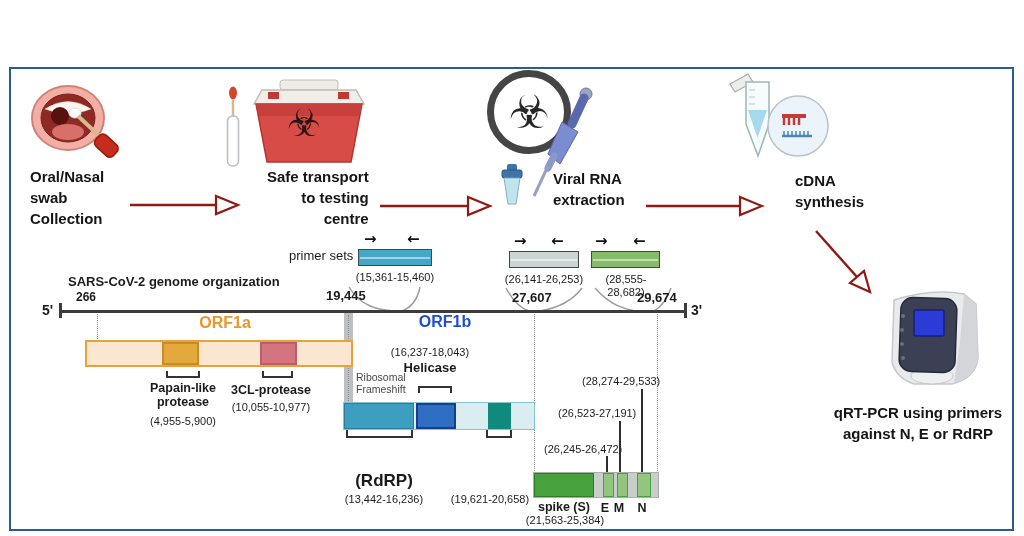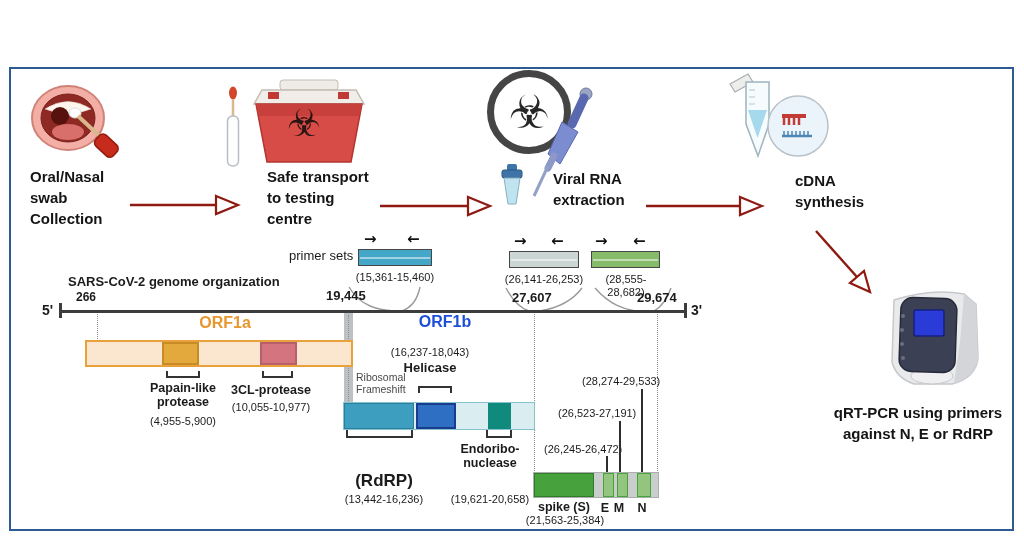--- a/index.html
+++ b/index.html
@@ -81,21 +81,21 @@
 
   <svg class="ab" style="left:246px;top:76px;" width="126" height="90" viewBox="0 0 126 90">
     <rect x="34" y="4" width="58" height="10" rx="3" fill="#EFECE7" stroke="#C4BCB2"></rect>
     <polygon points="16,14 110,14 118,28 8,28" fill="#F1EEE9" stroke="#C4BCB2" stroke-width="1.5"></polygon>
     <rect x="22" y="16" width="11" height="7" fill="#C03A35"></rect>
     <rect x="92" y="16" width="11" height="7" fill="#C03A35"></rect>
     <polygon points="10,28 116,28 105,86 21,86" fill="#D84C47" stroke="#B23530" stroke-width="1.5"></polygon>
     <polygon points="10,28 116,28 113,40 13,40" fill="#C8403B"></polygon>
   </svg>
   <div class="ab bio-glyph" style="left:287px;top:104px;font-size:38px;line-height:38px;color:#2b1513;">☣</div>
-  <div class="ab step-label" style="left:267px;top:166px;">Safe transport
+  <div class="ab step-label" style="left:267px;top:166px;text-align:right;">Safe transport
 to testing
 centre</div>
 
   <div class="ab bio-circle" style="left:487px;top:70px;">
     <span class="bio-glyph" style="font-size:46px;line-height:46px;">☣</span>
   </div>
 
   <svg class="ab" style="left:498px;top:84px;" width="112" height="122" viewBox="0 0 112 122">
     <circle cx="88" cy="10" r="6" fill="#9AA4C4" stroke="#707A9C"></circle>
     <line x1="86" y1="14" x2="74" y2="40" stroke="#5A68B0" stroke-width="9" stroke-linecap="round"></line>
@@ -202,22 +202,20 @@
 
   <div class="ab" style="left:343px;top:402px;width:192px;height:28px;background:#DAEEF2;border:1.5px solid #86C3CF;box-sizing:border-box;">
     <div class="gene-sub" style="left:0;width:70px;background:#3D9EC0;border:1.5px solid #2A7E9E;"></div>
     <div class="gene-sub" style="left:72px;width:40px;background:#2F6FC3;border:2px solid #1A3C8C;"></div>
     <div class="gene-sub" style="left:144px;width:23px;background:#108A7D;"></div>
   </div>
   <div class="ab brk-u" style="left:346px;top:430px;width:67px;height:8px;"></div>
   <div class="ab s17 b ctr" style="left:336px;top:471px;width:96px;">(RdRP)</div>
   <div class="ab s11 ctr" style="left:336px;top:493px;width:96px;">(13,442-16,236)</div>
   <div class="ab brk-u" style="left:486px;top:430px;width:26px;height:8px;"></div>
-  <div class="ab s125 b ctr pre" style="left:450px;top:442px;width:80px;">Endoribo-
-nuclease</div>
   <div class="ab s11 ctr" style="left:442px;top:493px;width:96px;">(19,621-20,658)</div>
 
   <div class="ab s11" style="left:582px;top:375px;">(28,274-29,533)</div>
   <div class="ab s11" style="left:558px;top:407px;">(26,523-27,191)</div>
   <div class="ab s11" style="left:544px;top:443px;">(26,245-26,472)</div>
   <div class="ab pline" style="left:606px;top:456px;height:31px;"></div>
   <div class="ab pline" style="left:619px;top:421px;height:66px;"></div>
   <div class="ab pline" style="left:641px;top:389px;height:98px;"></div>
   <div class="ab pdot" style="left:604px;top:483px;"></div>
   <div class="ab pdot" style="left:617px;top:483px;"></div>

